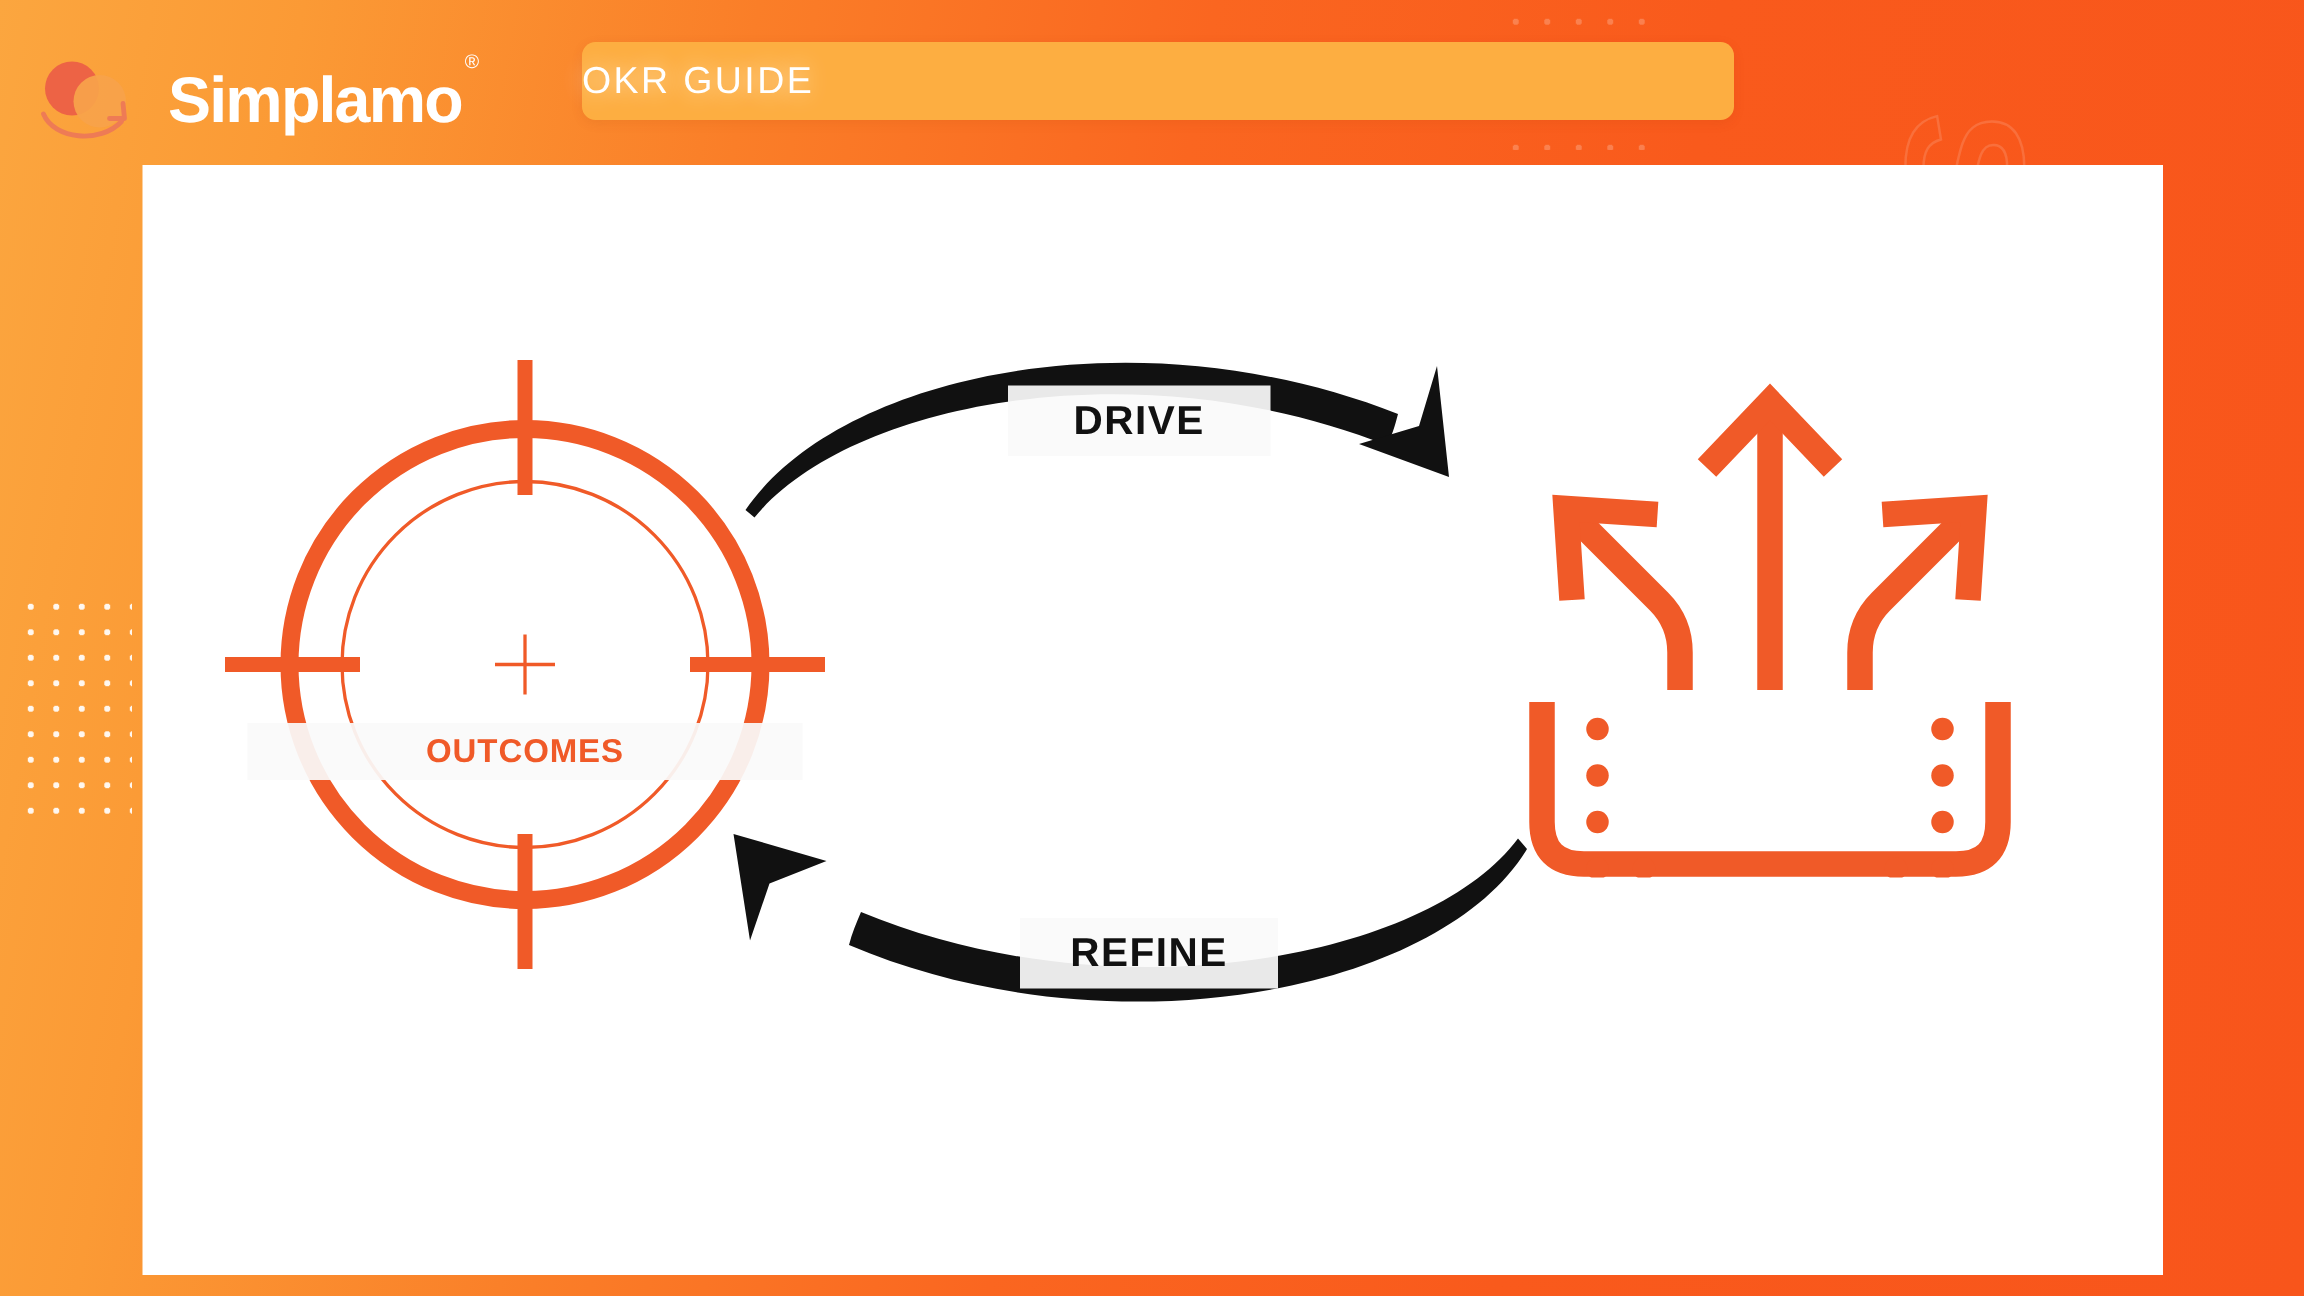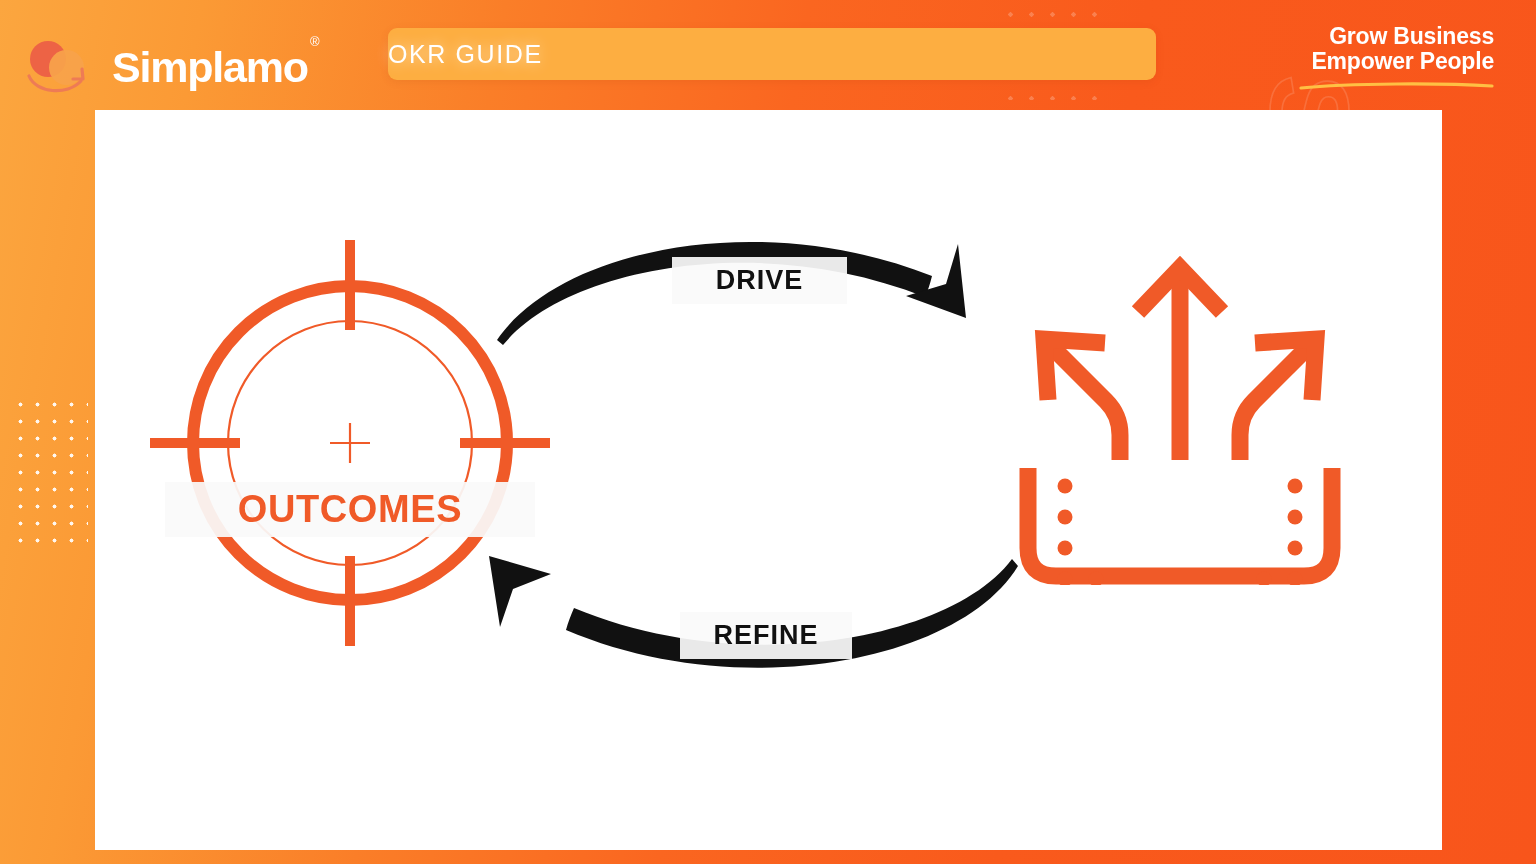--- a/index.html
+++ b/index.html
@@ -72,21 +72,21 @@
 
   .target { position:absolute; left:150px; top:238px; width:400px; height:410px; }
 
   .outputs { position:absolute; left:1010px; top:250px; width:340px; height:335px; }
 
   .lbl {
     position:absolute; background:rgba(250,250,250,.93);
     font-weight:700; white-space:nowrap; text-align:center;
   }
   .lbl-outcomes { left:165px; top:482px; width:370px; padding:6px 0;
-                  color:#F05A28; font-size:38px; letter-spacing:.6px; }
+                  color:#F05A28; font-size:22px; letter-spacing:.6px; }
   .lbl-outputs  { left:1090px; top:483px; width:183px; padding:6px 0;
                   color:#F05A28; font-size:27px; letter-spacing:.6px; }
   .lbl-drive    { left:672px; top:245px; width:175px; padding:8px 0;
                   color:#111; font-size:27px; letter-spacing:1px;margin-top:12px; }
   .lbl-refine   { left:680px; top:612px; width:172px; padding:8px 0;
                   color:#111; font-size:27px; letter-spacing:1px; }
 
   .arrows { position:absolute; left:0; top:0; width:1536px; height:864px;
             pointer-events:none; }
 </style>
@@ -110,29 +110,20 @@
     </div>
     <div class="logo-word">
       <span>Simplamo</span><sup>®</sup>
     </div>
   </div>
 
   <div class="title-pill">
     <span>OKR GUIDE</span>
   </div>
 
-  <div class="tagline">
-    <span class="l">Grow Business</span>
-    <span class="l">Empower People</span>
-    <span class="ul">
-      <svg width="195" height="8" viewBox="0 0 195 8">
-        <path d="M2 6 C50 1, 145 1, 193 4" fill="none" stroke="#FFC043" stroke-width="3.2" stroke-linecap="round"></path>
-      </svg>
-    </span>
-  </div>
 </div>
 
 <div class="card"></div>
 
 <div class="stage">
 
   <div class="target">
     <svg width="400" height="410" viewBox="0 0 400 410">
       <g stroke="#F05A28" fill="none" stroke-linecap="butt">
         <circle cx="200" cy="205" r="157" stroke-width="12"></circle>

